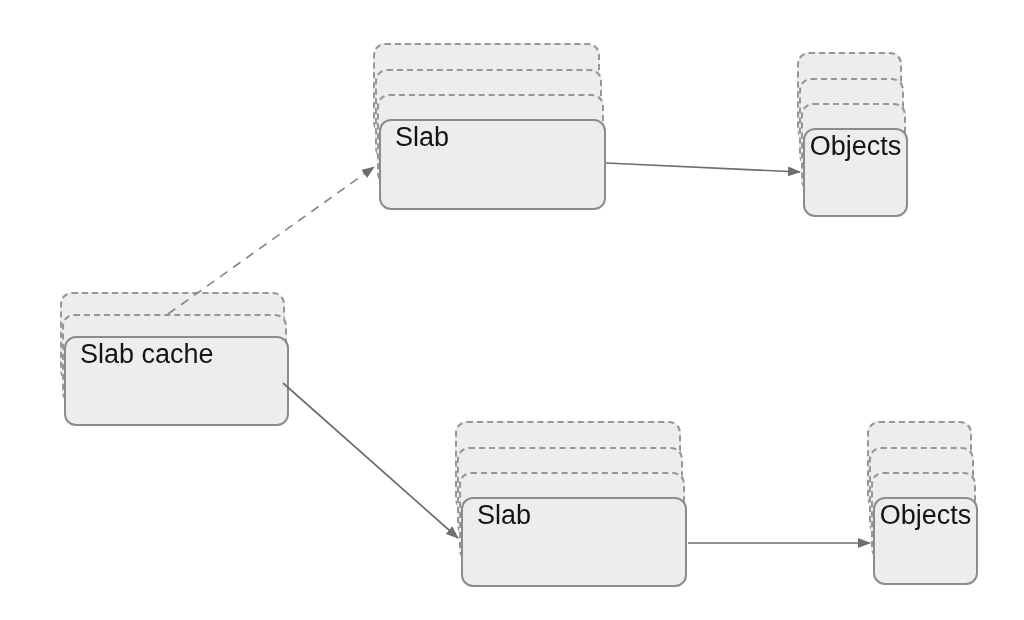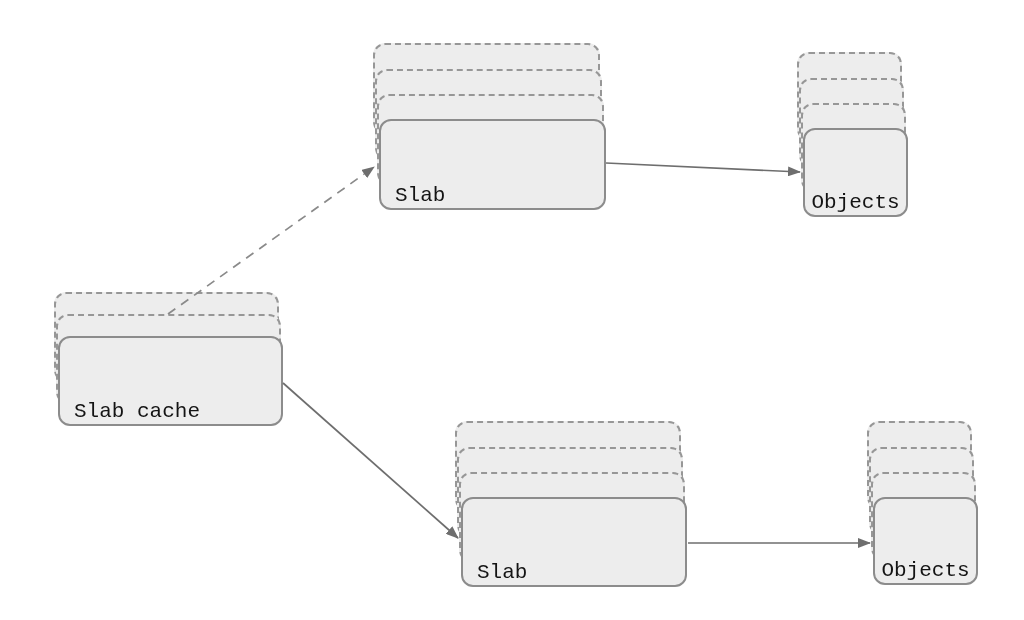--- a/index.html
+++ b/index.html
@@ -31,32 +31,31 @@
     position: absolute;
     left: 0;
     top: 0;
     width: 100%;
     height: 100%;
     background: #ededed;
     border: 2px solid #8c8c8c;
     border-radius: 12px;
     box-sizing: border-box;
     display: flex;
-    align-items: flex-end;
-    font-size: 21px;
+    align-items: flex-start;
+    font-size: 27px;
     color: #141414;
     line-height: 1.2;
     white-space: nowrap;
-    font-family: Liberation Mono, monospace;
   }
   .node.align-left   { padding-left: 14px; }
   .node.align-center { justify-content: center; }
 
   
-  #g-slab-cache     { left: 58px;  top: 336px; width: 225px; height: 90px; }
+  #g-slab-cache     { left: 64px;  top: 336px; width: 225px; height: 90px; }
   
   #g-slab-top       { left: 379px; top: 119px; width: 227px; height: 91px; }
   
   #g-objects-top    { left: 803px; top: 128px; width: 105px; height: 89px; }
   
   #g-slab-bottom    { left: 461px; top: 497px; width: 226px; height: 90px; }
   
   #g-objects-bottom { left: 873px; top: 497px; width: 105px; height: 88px; }
 
   

